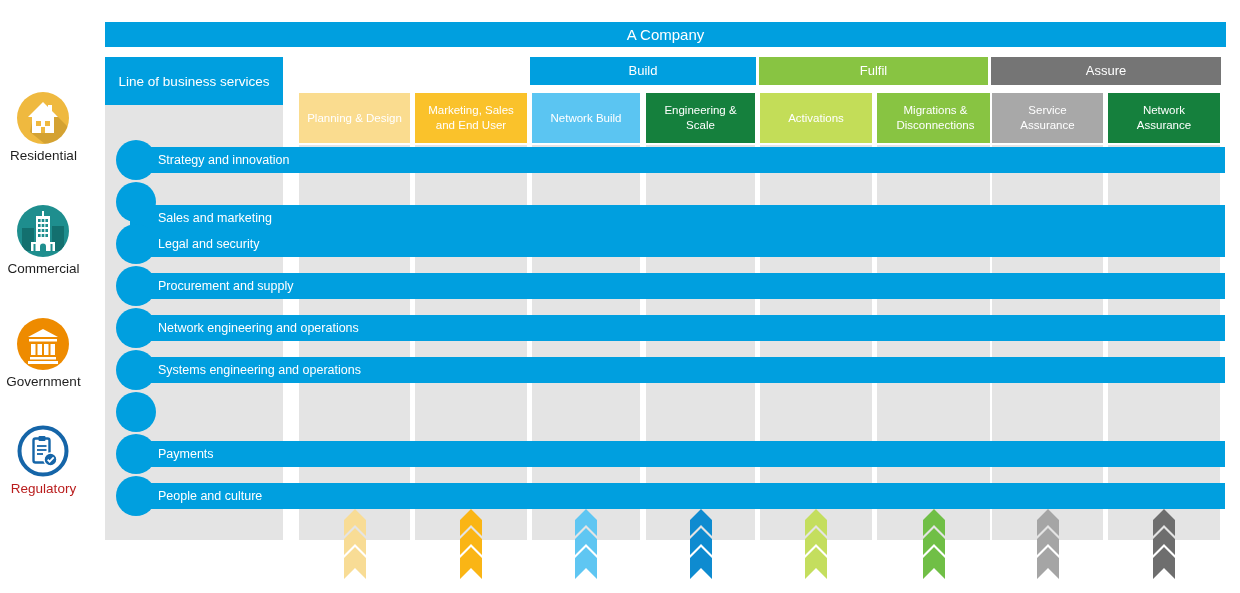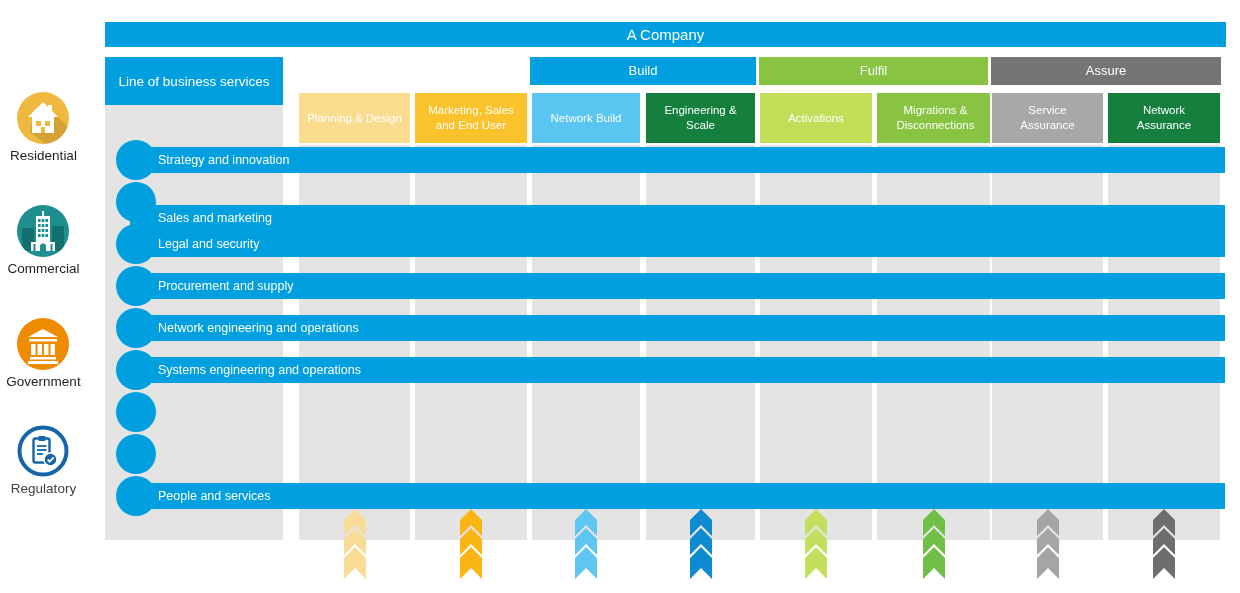--- a/index.html
+++ b/index.html
@@ -125,22 +125,23 @@
     <div class="abs row-cap" style="top: 224px; background: rgb(0, 159, 223);"></div>
     <div class="abs row-bar" style="top: 231px; background: rgb(0, 159, 223);">Legal and security</div>
     <div class="abs row-cap" style="top: 266px; background: rgb(0, 159, 223);"></div>
     <div class="abs row-bar" style="top: 273px; background: rgb(0, 159, 223);">Procurement and supply</div>
     <div class="abs row-cap" style="top: 308px; background: rgb(0, 159, 223);"></div>
     <div class="abs row-bar" style="top: 315px; background: rgb(0, 159, 223);">Network engineering and operations</div>
     <div class="abs row-cap" style="top: 350px; background: rgb(0, 159, 223);"></div>
     <div class="abs row-bar" style="top: 357px; background: rgb(0, 159, 223);">Systems engineering and operations</div>
     <div class="abs row-cap" style="top: 392px; background: rgb(0, 159, 223);"></div>
     <div class="abs row-cap" style="top: 434px; background: rgb(0, 159, 223);"></div>
+    <div class="abs row-bar" style="top: 441px; background: rgb(0, 159, 223);">Payments</div>
     <div class="abs row-cap" style="top: 476px; background: rgb(0, 159, 223);"></div>
-    <div class="abs row-bar" style="top: 483px; background: rgb(0, 159, 223);">People and services</div>
+    <div class="abs row-bar" style="top: 483px; background: rgb(0, 159, 223);">People and culture</div>
     <div class="abs seg-icon" style="top: 92px;"><svg width="52" height="52" viewBox="0 0 52 52">
         <defs>
           <clipPath id="cpR">
             <circle cx="26" cy="26" r="26"></circle>
           </clipPath>
         </defs>
         <circle cx="26" cy="26" r="26" fill="#EFB93F"></circle>
         <g clip-path="url(#cpR)">
           <polygon points="39,23 52,36 52,52 28,52 13,40 16,25" fill="rgba(120,80,5,0.22)"></polygon>
         </g>
@@ -210,14 +211,14 @@
         <rect x="16.5" y="13.5" width="16" height="24" rx="2" fill="#fff" stroke="#1565A8" stroke-width="2.4"></rect>
         <rect x="21.5" y="11" width="7" height="5" rx="1" fill="#1565A8"></rect>
         <g stroke="#1565A8" stroke-width="1.8">
           <line x1="20" y1="21" x2="29.5" y2="21"></line>
           <line x1="20" y1="25" x2="29.5" y2="25"></line>
           <line x1="20" y1="29" x2="26" y2="29"></line>
         </g>
         <circle cx="33.5" cy="34.5" r="6.5" fill="#1565A8" stroke="#fff" stroke-width="1.5"></circle>
         <path d="M30.7 34.6 l1.9 2 l4.1 -4.3" stroke="#fff" stroke-width="1.8" fill="none"></path>
       </svg></div>
-    <div class="abs seg-label" style="top: 481px; color: #404040;">Regulatory</div>
+    <div class="abs seg-label" style="top: 481px; color: #b91c1c;">Regulatory</div>
   </div>
 
 </body></html>

